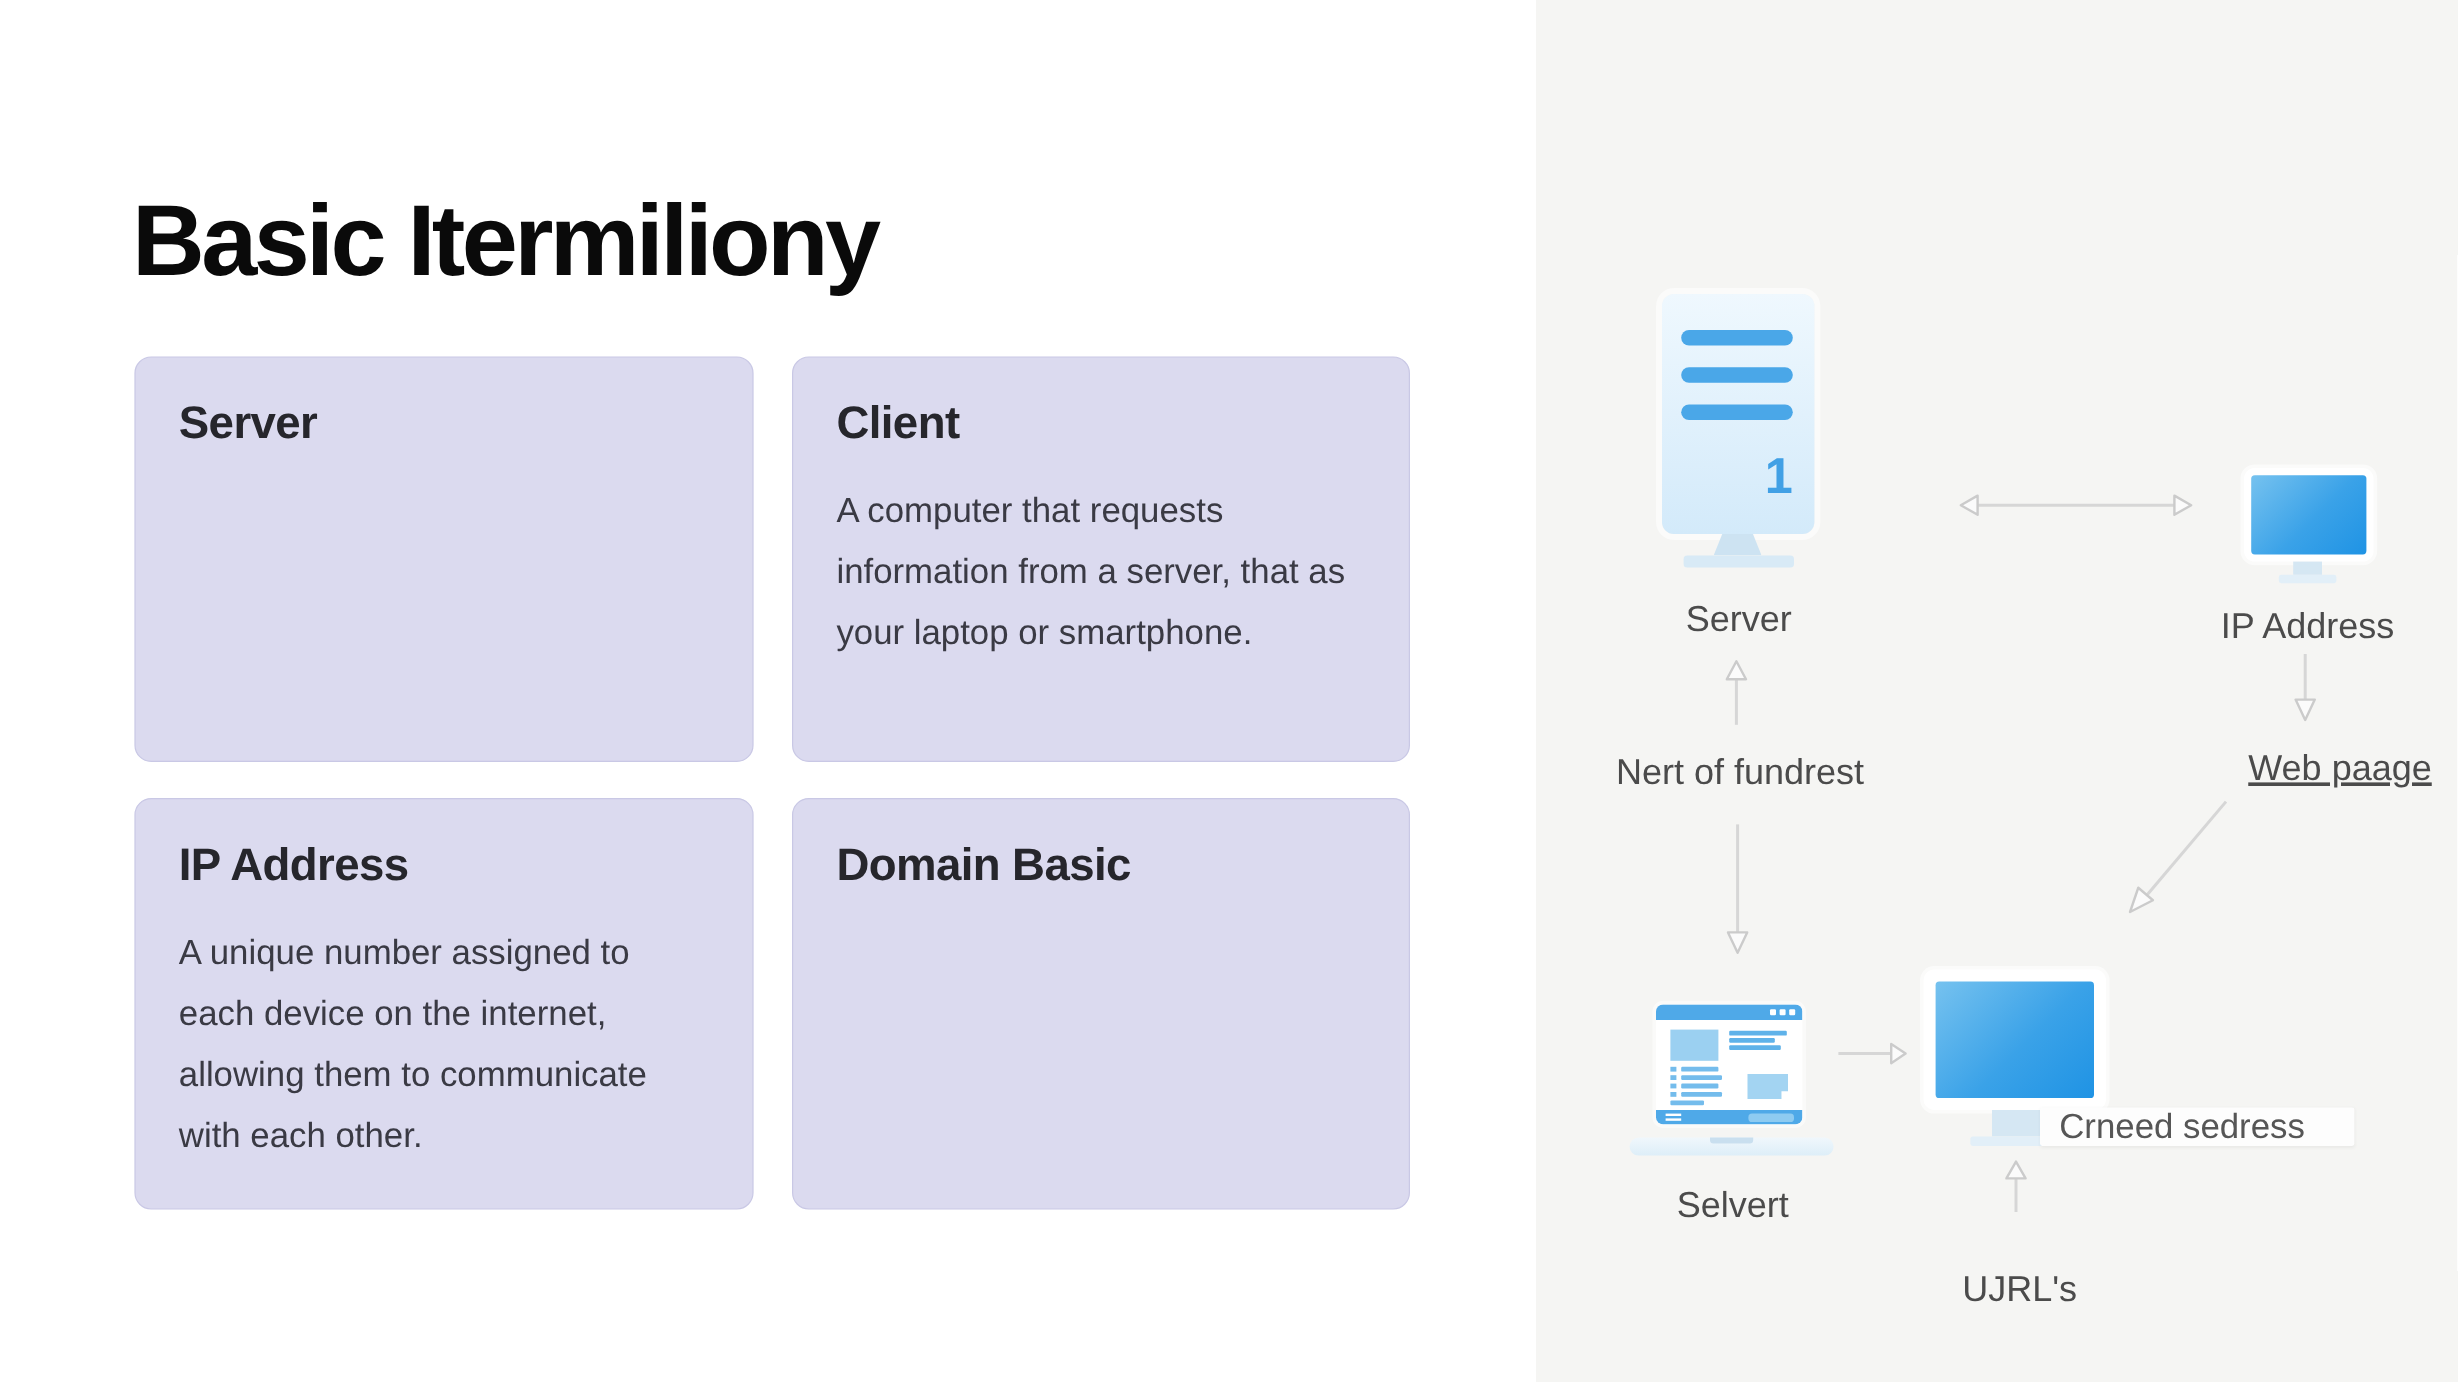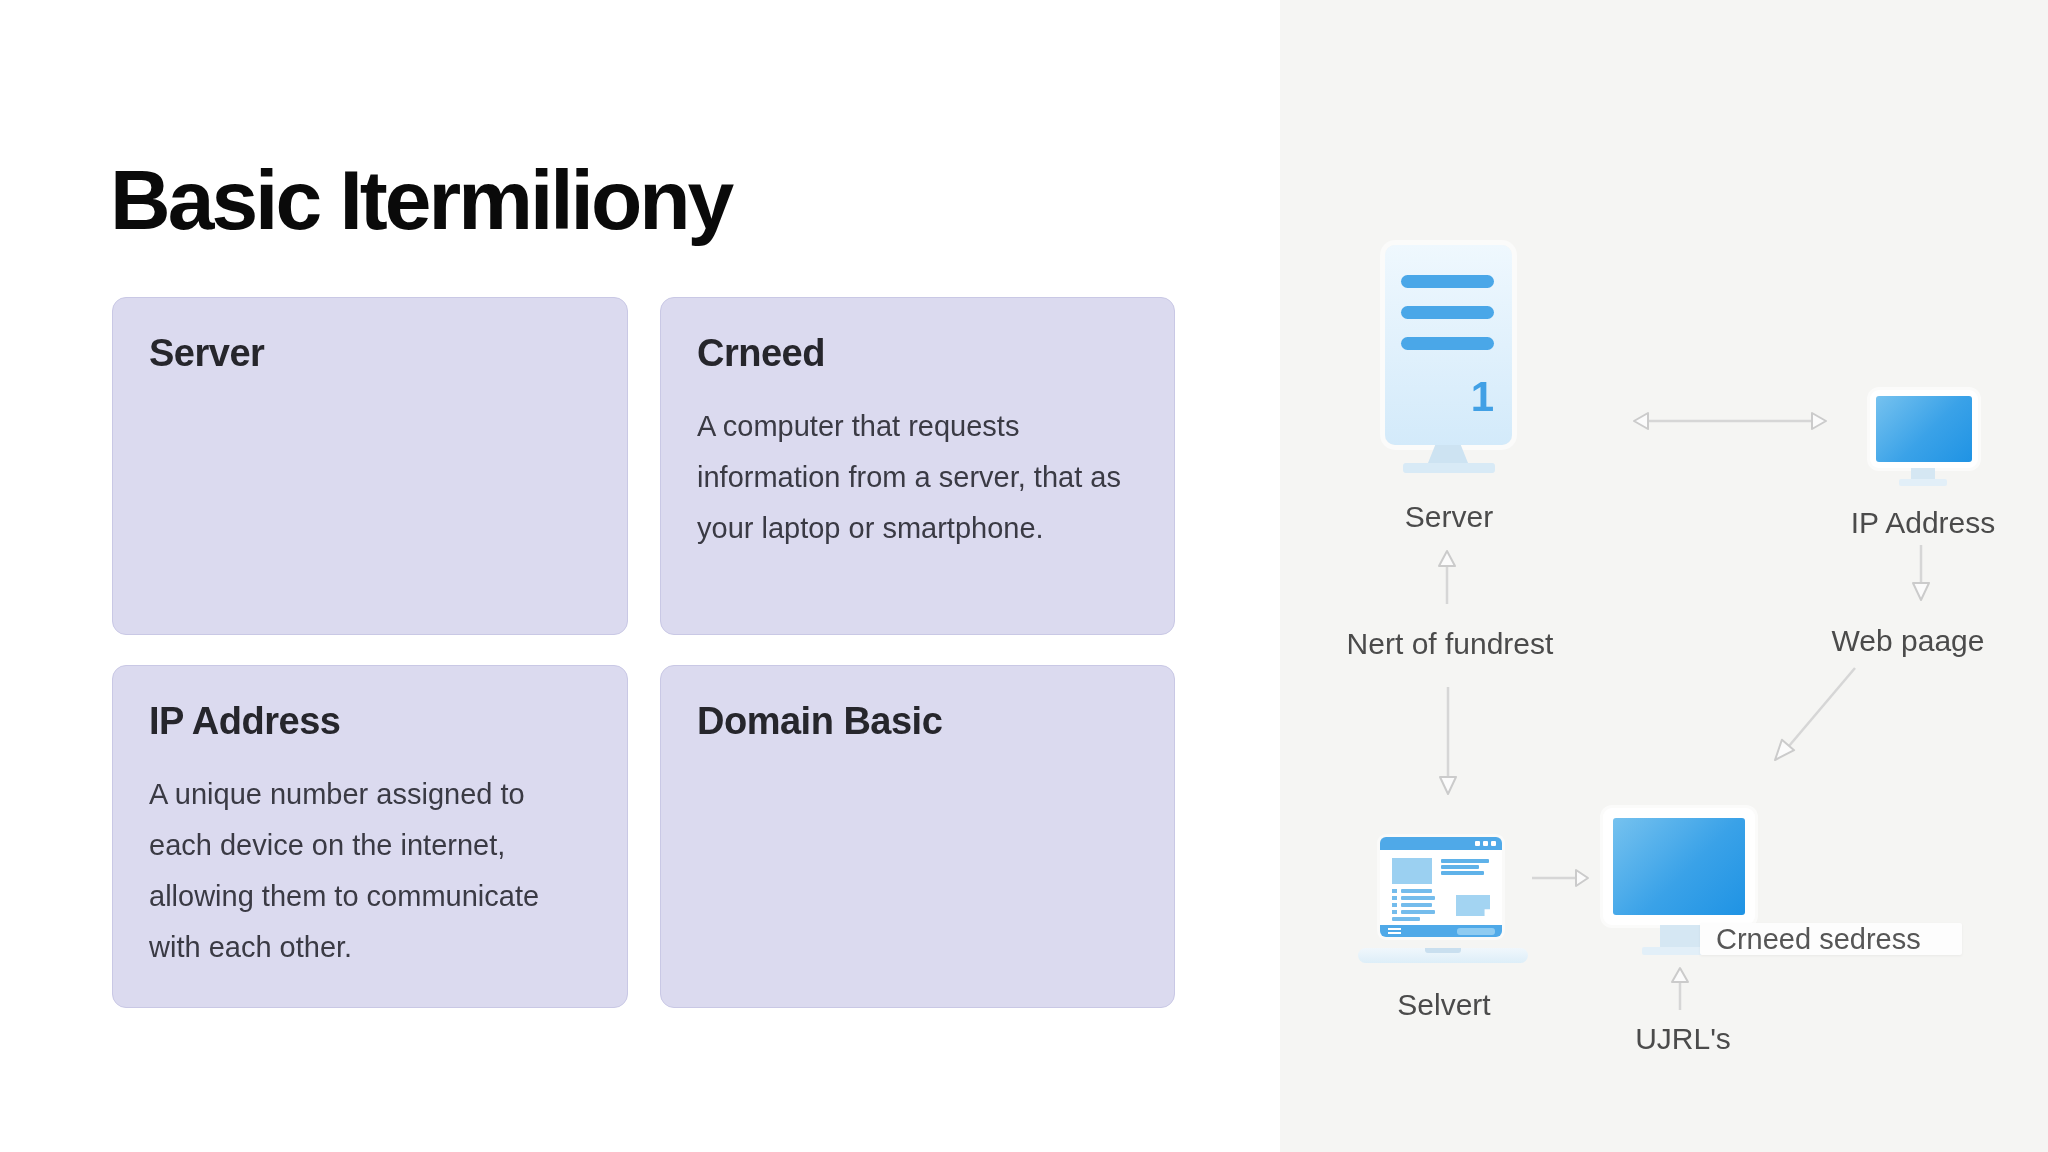--- a/index.html
+++ b/index.html
@@ -83,21 +83,21 @@
 
 <div class="slide">
 
   <h1 class="page-title">Basic Itermiliony</h1>
 
   <div class="card card-1">
     <h2>Server</h2>
   </div>
 
   <div class="card card-2">
-    <h2>Crneed</h2>
+    <h2>Client</h2>
     <p>A computer that requests information from a server, that as your laptop or smartphone.</p>
   </div>
 
   <div class="card card-3">
     <h2>IP Address</h2>
     <p>A unique number assigned to each device on the internet, allowing them to communicate with each other.</p>
   </div>
 
   <div class="card card-4">
     <h2>Domain Basic</h2>
@@ -139,21 +139,21 @@
     <svg class="arrow-svg" style="left:157px;top:685px;" width="22" height="112">
       <line class="arrow-line" x1="11" y1="2" x2="11" y2="94"></line>
       <polygon class="arrow-head" points="3,92 11,109 19,92"></polygon>
     </svg>
 
     <svg class="arrow-svg" style="left:630px;top:543px;" width="22" height="60">
       <line class="arrow-line" x1="11" y1="2" x2="11" y2="42"></line>
       <polygon class="arrow-head" points="3,40 11,57 19,40"></polygon>
     </svg>
 
-    <div class="diagram-label" style="left:628px;top:624px;">Web paage</div>
+    <div class="diagram-label" style="left:670px;top:624px;text-decoration:underline;">Web paage</div>
 
     <svg class="arrow-svg" style="left:477px;top:660px;" width="105" height="120">
       <line class="arrow-line" x1="98" y1="8" x2="32" y2="86"></line>
       <polygon class="arrow-head" points="18,100 24.9,79.8 37.1,90.2"></polygon>
     </svg>
 
     <div class="laptop-window">
       <div class="lw-header">
         <div class="lw-dot d1"></div>
         <div class="lw-dot d2"></div>
@@ -197,16 +197,16 @@
 
     <div class="address-bar">
       <span>Crneed sedress</span>
     </div>
 
     <svg class="arrow-svg" style="left:389px;top:966px;" width="22" height="46">
       <line class="arrow-line" x1="11" y1="44" x2="11" y2="14"></line>
       <polygon class="arrow-head" points="3,16 11,2 19,16"></polygon>
     </svg>
 
-    <div class="diagram-label" style="left:403px;top:1022px;">UJRL's</div>
+    <div class="diagram-label" style="left:403px;top:1058px;">UJRL's</div>
 
   </div>
 </div>
 
 </body></html>

